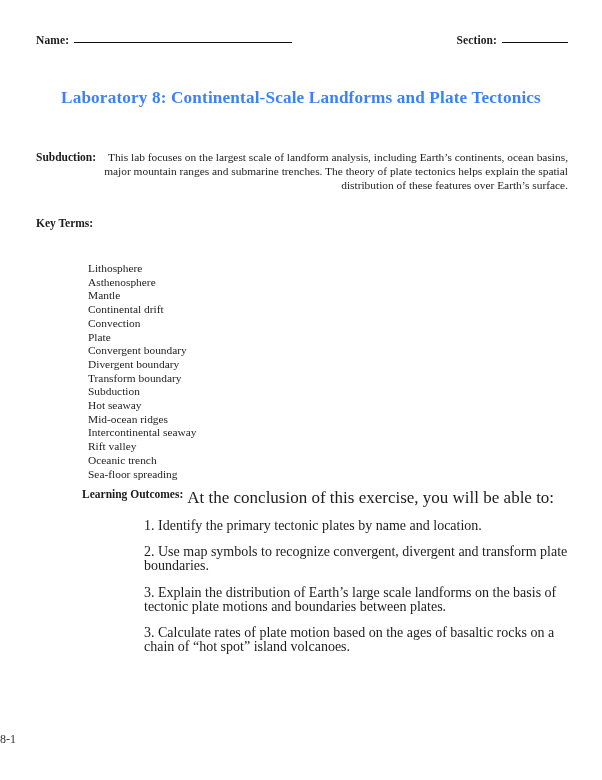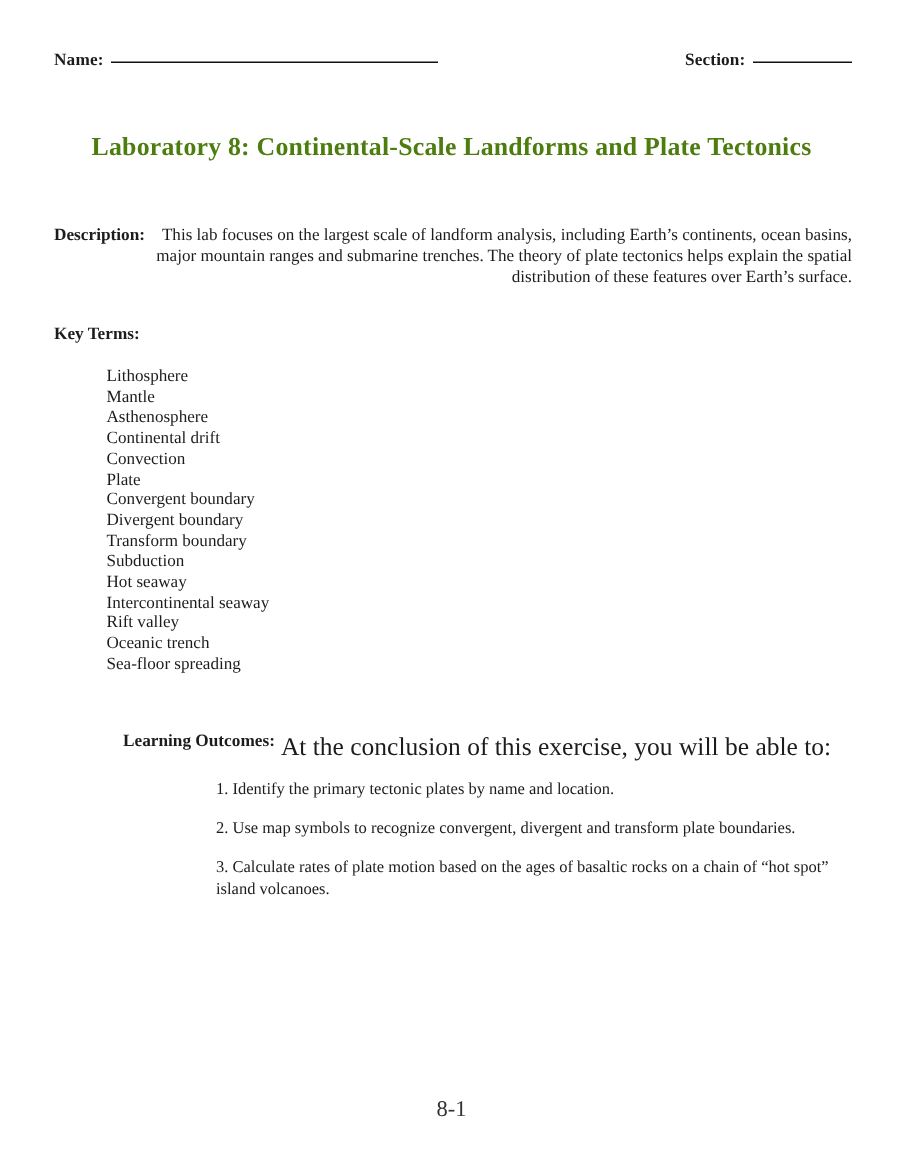--- a/index.html
+++ b/index.html
@@ -55,21 +55,21 @@
   
   .doc-title {
     position: absolute;
     left: 0;
     top: 88px;
     width: 602px;
     text-align: center;
     font-size: 17.2px;
     font-weight: bold;
     letter-spacing: 0.15px;
-    color: #4d7c0f;
+    color: #3b82f6;
   }
 
   
   .desc-block {
     position: absolute;
     left: 36px;
     top: 150px;
     width: 532px;
     display: flex;
     align-items: flex-start;
@@ -95,21 +95,21 @@
     top: 217px;
     font-weight: bold;
     font-size: 11.5px;
   }
   .keyterms-list {
     position: absolute;
     left: 71px;
     top: 245px;
     width: 300px;
     list-style: none;
-    margin: 0;
+    margin: 17px;
     padding: 0;
   }
   .keyterms-list li {
     font-size: 11.4px;
     line-height: 13.7px;
     white-space: nowrap;
   }
 
   
   .outcomes-head {
@@ -133,34 +133,33 @@
   .outcomes-list {
     position: absolute;
     left: 144px;
     top: 519px;
     width: 424px;
     list-style: none;
     margin: 0;
     padding: 0;
   }
   .outcomes-list li {
-    font-size: 11px;
+    font-size: 14px;
     line-height: 14.2px;
     margin-bottom: 12px;
     text-align: left;
   }
 
   
   .footer {
     position: absolute;
     left: 0;
     top: 732px;
     width: 602px;
-    text-align: center;
-    font-size: 15px;
+    font-size: 12px;
     color: #333;
   }
 </style>
 </head>
 <body>
 
 <div class="page">
 
   <div class="header-row">
     <div class="field-group">
@@ -169,48 +168,50 @@
     </div>
     <div class="field-group">
       <span class="field-label">Section:</span>
       <span class="rule section-rule"></span>
     </div>
   </div>
 
   <div class="doc-title">Laboratory 8: Continental-Scale Landforms and Plate Tectonics</div>
 
   <div class="desc-block">
-    <div class="desc-label">Description:</div>
+    <div class="desc-label">Subduction:</div>
     <div class="desc-body">This lab focuses on the largest scale of landform analysis, including Earth’s continents, ocean basins, major mountain ranges and submarine trenches. The theory of plate tectonics helps explain the spatial distribution of these features over Earth’s surface.</div>
   </div>
 
   <div class="keyterms-label">Key Terms:</div>
   <ul class="keyterms-list">
     <li>Lithosphere</li>
+    <li>Asthenosphere</li>
     <li>Mantle</li>
-    <li>Asthenosphere</li>
     <li>Continental drift</li>
     <li>Convection</li>
     <li>Plate</li>
     <li>Convergent boundary</li>
     <li>Divergent boundary</li>
     <li>Transform boundary</li>
     <li>Subduction</li>
     <li>Hot seaway</li>
+    <li>Mid-ocean ridges</li>
     <li>Intercontinental seaway</li>
     <li>Rift valley</li>
     <li>Oceanic trench</li>
     <li>Sea-floor spreading</li>
   </ul>
 
   <div class="outcomes-head">
     <span class="outcomes-label">Learning Outcomes:</span>
     <span class="outcomes-intro">At the conclusion of this exercise, you will be able to:</span>
   </div>
   <ul class="outcomes-list">
     <li>1. Identify the primary tectonic plates by name and location.</li>
     <li>2. Use map symbols to recognize convergent, divergent and transform plate boundaries.</li>
+    <li>3. Explain the distribution of Earth’s large scale landforms on the basis of tectonic plate motions and boundaries between plates.</li>
     <li>3. Calculate rates of plate motion based on the ages of basaltic rocks on a chain of “hot spot” island volcanoes.</li>
   </ul>
 
   <div class="footer">8-1</div>
 
 </div>
 
 </body></html>

